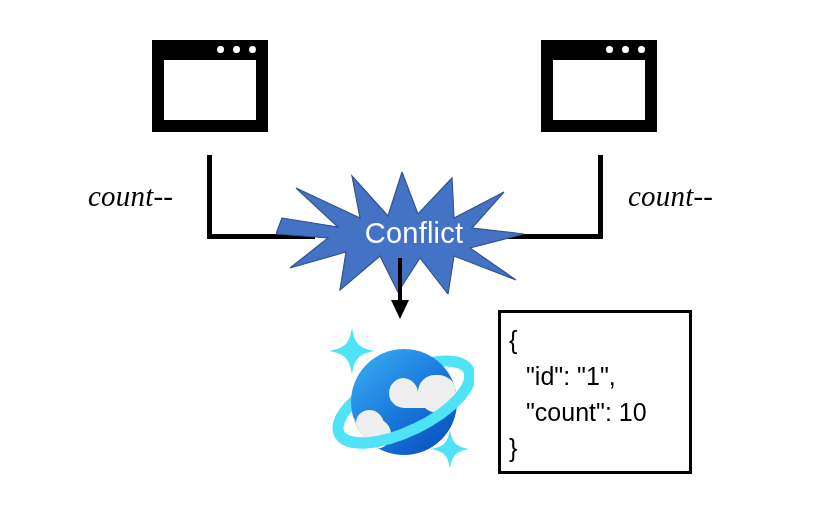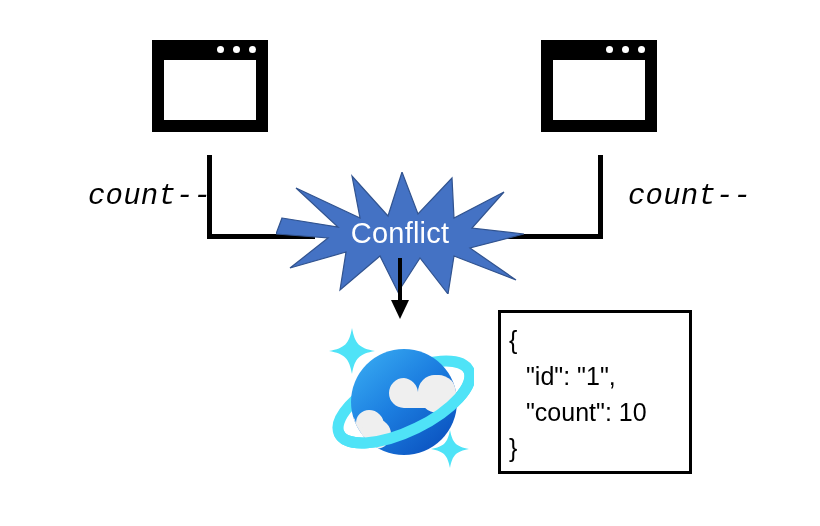--- a/index.html
+++ b/index.html
@@ -43,21 +43,21 @@
   }
   .window-icon .pane {
     width: 100%;
     height: 100%;
     background: #ffffff;
     box-sizing: border-box;
   }
 
   
   .count-label {
-    font-family: Liberation Mono, monospace;
+    font-family: Liberation Serif, serif;
     font-style: italic;
     font-size: 29px;
     color: #000000;
     white-space: nowrap;
     letter-spacing: 0.2px;
   }
 
   
   .line-v {
     background: #000000;
@@ -71,21 +71,21 @@
   
   #conflict-star {
     left: 276px;
     top: 172px;
     width: 248px;
     height: 122px;
   }
   #conflict-star svg { display: block; }
   .star-text {
     position: absolute;
-    left: 0;
+    left: 14px;
     top: 0;
     width: 248px;
     height: 122px;
     display: flex;
     align-items: center;
     justify-content: center;
     color: #ffffff;
     font-size: 29px;
     font-family: "Liberation Sans", sans-serif;
     letter-spacing: 0.2px;

